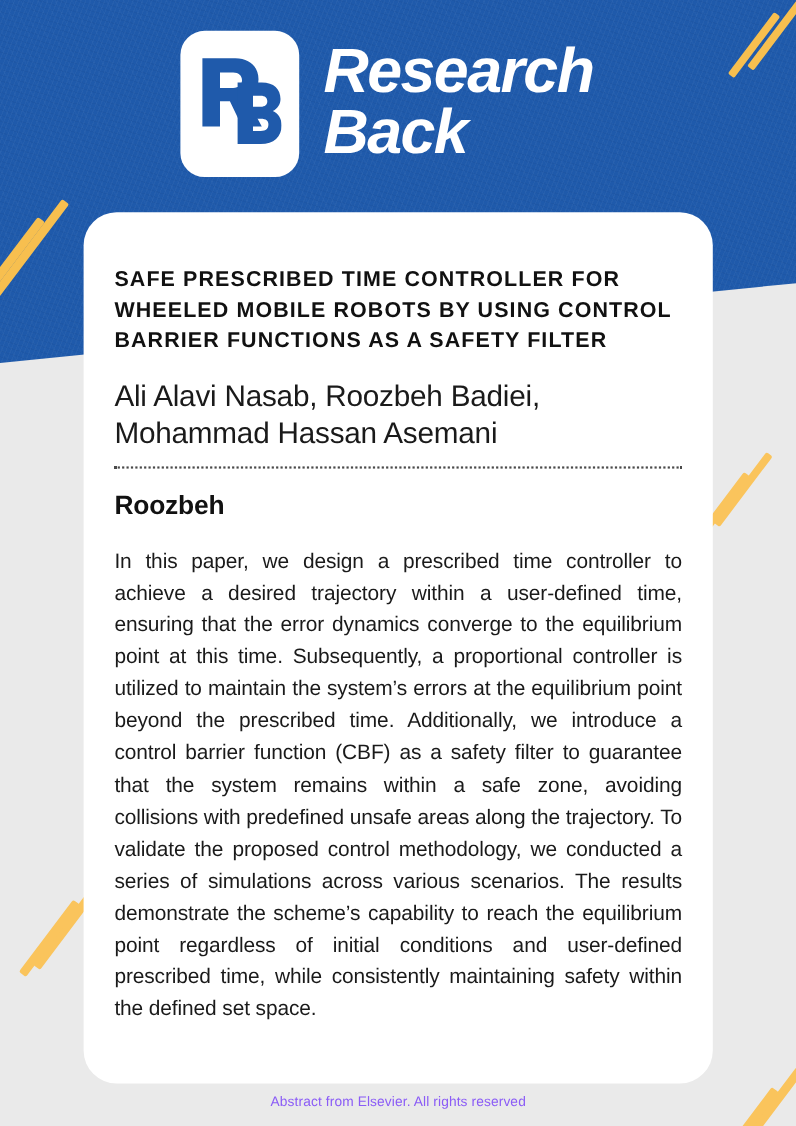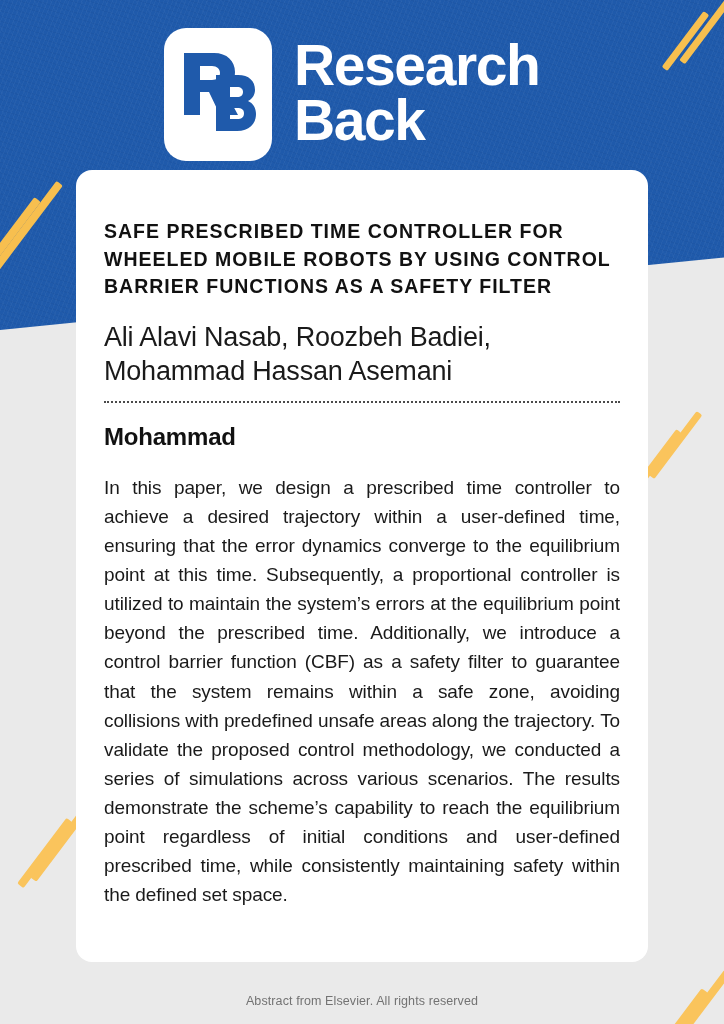--- a/index.html
+++ b/index.html
@@ -48,20 +48,21 @@
   }
 
   
   .logo-lockup {
     position: absolute;
     left: 164px; top: 28px;
     display: flex;
     align-items: center;
     gap: 22px;
     z-index: 6;
+    font-style: italic;
   }
   .logo-mark {
     width: 108px; height: 133px;
     background: #ffffff;
     border-radius: 22px;
     display: flex;
     align-items: center;
     justify-content: center;
   }
   .logo-mark svg { display: block; }
@@ -104,25 +105,25 @@
   .s-bl1 { width: 8px;  height: 96px;  left: 58px;  top: 793px; transform: rotate(37deg); }
   .s-bl2 { width: 8px;  height: 82px;  left: 41px;  top: 812px; transform: rotate(37deg); }
 
   
   .s-br1 { width: 8px;  height: 104px; left: 692px; top: 962px; transform: rotate(37deg); }
   .s-br2 { width: 8px;  height: 86px;  left: 675px; top: 982px; transform: rotate(37deg); }
 
   
   .card {
     position: absolute;
-    left: 76px; top: 170px;
+    left: 76px; top: 193px;
     width: 572px;
     height: 792px;
     background: #ffffff;
-    border-radius: 16px;
+    border-radius: 30px;
     z-index: 5;
     padding: 48px 28px 0 28px;
   }
 
   .paper-title {
     font-size: 19.5px;
     font-weight: 700;
     color: #111111;
     letter-spacing: 1.0px;
     line-height: 1.42;
@@ -161,21 +162,21 @@
     letter-spacing: -.1px;
   }
 
   
   .footer {
     position: absolute;
     left: 0; right: 0;
     top: 994px;
     text-align: center;
     font-size: 12.5px;
-    color: #737373;
+    color: #8b5cf6;
     letter-spacing: .1px;
     z-index: 6;
   }
 </style>
 </head>
 <body>
 
 <div class="poster">
 
   <div class="header-bg"></div>
@@ -205,19 +206,19 @@
     <div class="wordmark">
       <span>Research</span>
       <span>Back</span>
     </div>
   </div>
 
   <div class="card">
     <h1 class="paper-title">Safe Prescribed Time Controller for Wheeled Mobile Robots by Using Control Barrier Functions as a Safety Filter</h1>
     <div class="authors">Ali Alavi Nasab, Roozbeh Badiei, Mohammad Hassan Asemani</div>
     <div class="divider"></div>
-    <h2 class="abstract-heading">Mohammad</h2>
+    <h2 class="abstract-heading">Roozbeh</h2>
     <p class="abstract-body">In this paper, we design a prescribed time controller to achieve a desired trajectory within a user-defined time, ensuring that the error dynamics converge to the equilibrium point at this time. Subsequently, a proportional controller is utilized to maintain the system’s errors at the equilibrium point beyond the prescribed time. Additionally, we introduce a control barrier function (CBF) as a safety filter to guarantee that the system remains within a safe zone, avoiding collisions with predefined unsafe areas along the trajectory. To validate the proposed control methodology, we conducted a series of simulations across various scenarios. The results demonstrate the scheme’s capability to reach the equilibrium point regardless of initial conditions and user-defined prescribed time, while consistently maintaining safety within the defined set space.</p>
   </div>
 
   <div class="footer">Abstract from Elsevier. All rights reserved</div>
 
 </div>
 
 </body></html>

